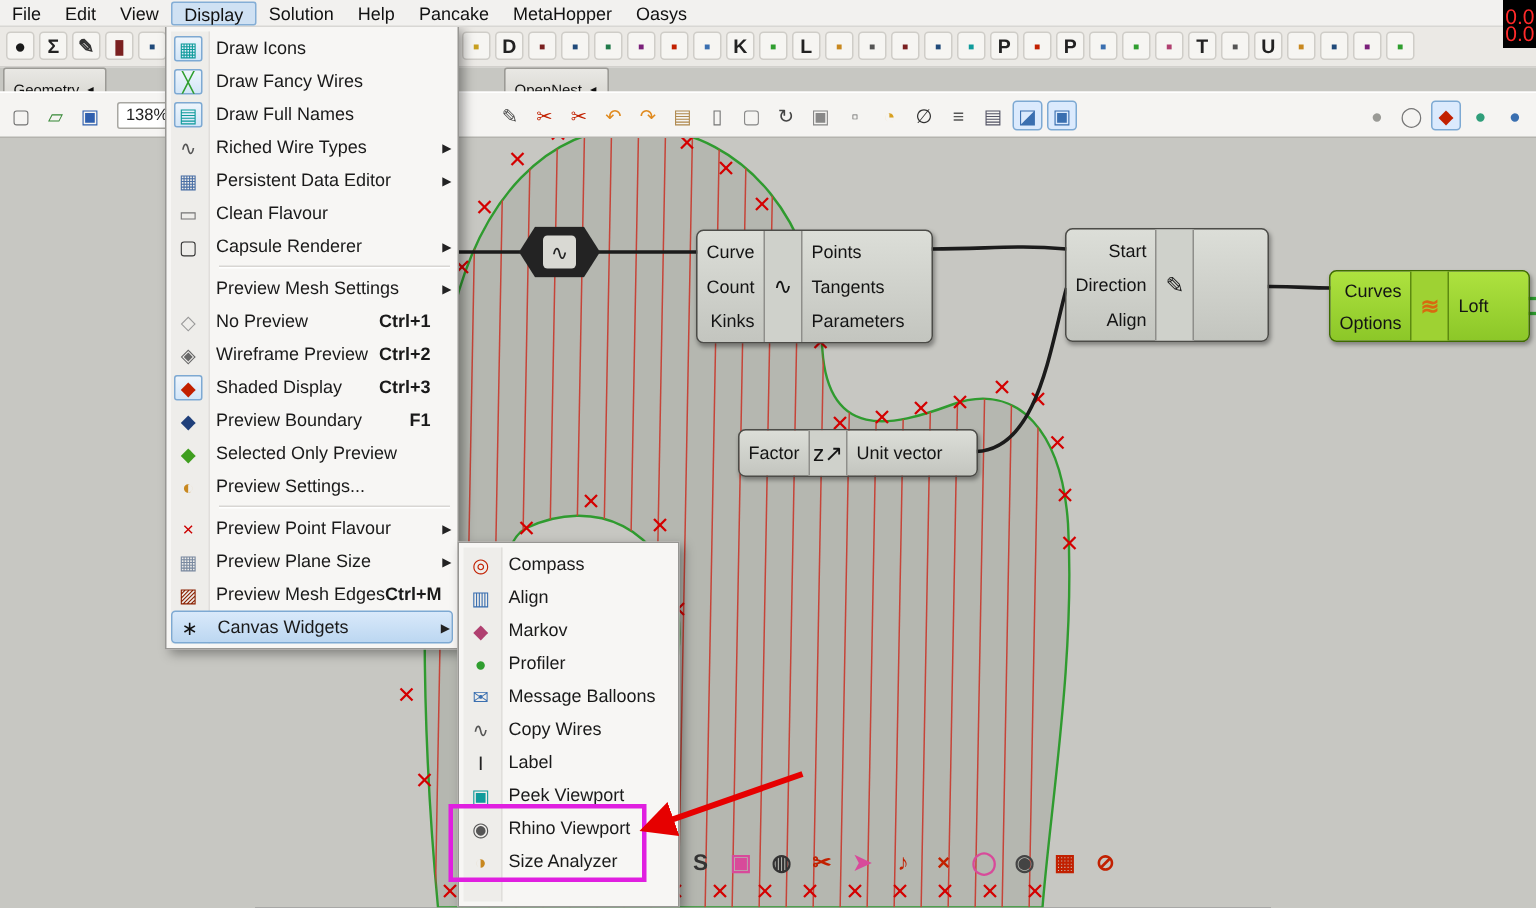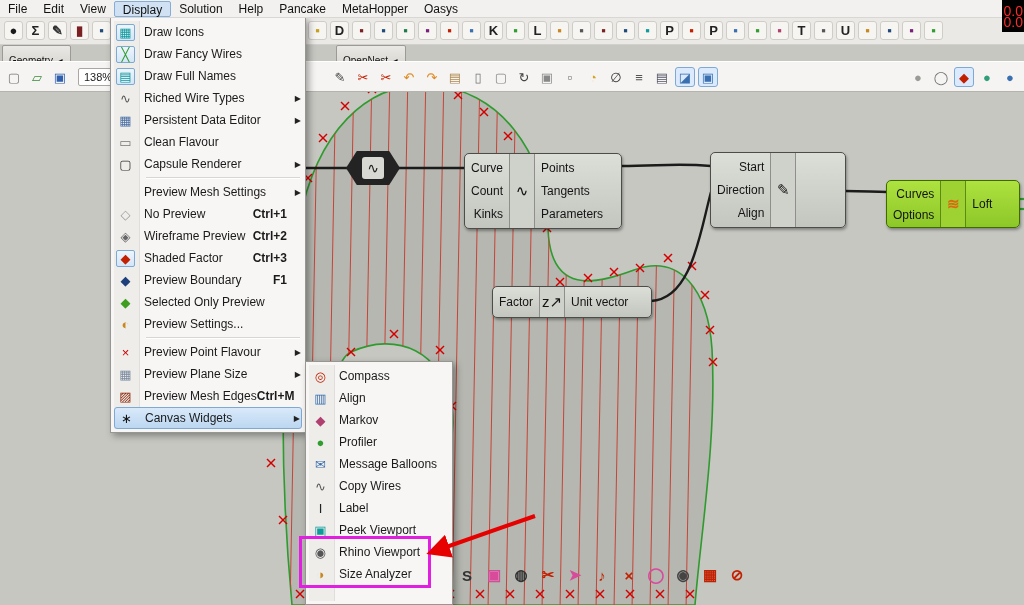--- a/index.html
+++ b/index.html
@@ -463,21 +463,21 @@
           <span class="arr"></span>
         </div>
         <div class="mrow">
           <span class="ic" style="color: rgb(102, 102, 102);">◈</span>
           <span class="lbl">Wireframe Preview</span>
           <span class="sc">Ctrl+2</span>
           <span class="arr"></span>
         </div>
         <div class="mrow">
           <span class="ic boxed" style="color: rgb(194, 32, 0);">◆</span>
-          <span class="lbl">Shaded Factor</span>
+          <span class="lbl">Shaded Display</span>
           <span class="sc">Ctrl+3</span>
           <span class="arr"></span>
         </div>
         <div class="mrow">
           <span class="ic" style="color: rgb(31, 63, 122);">◆</span>
           <span class="lbl">Preview Boundary</span>
           <span class="sc">F1</span>
           <span class="arr"></span>
         </div>
         <div class="mrow">

